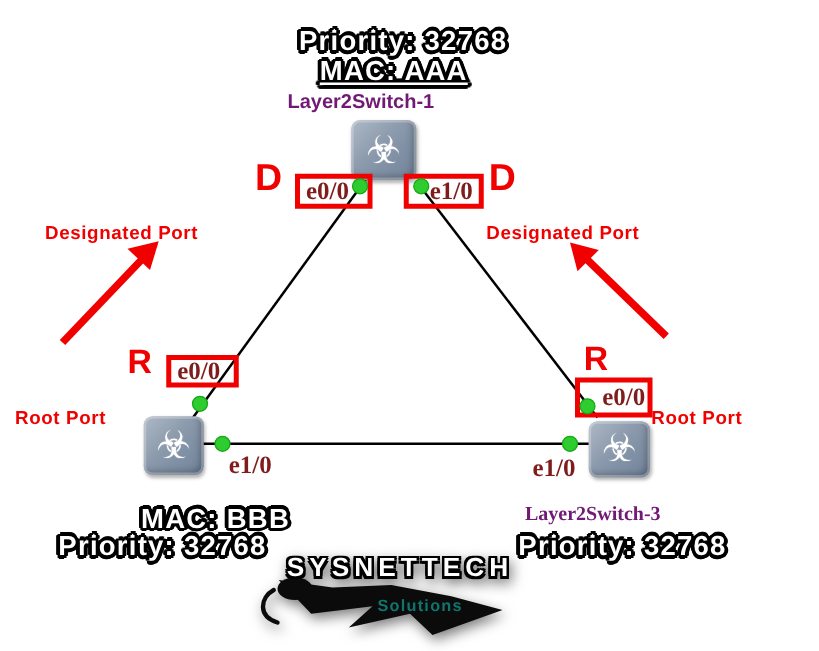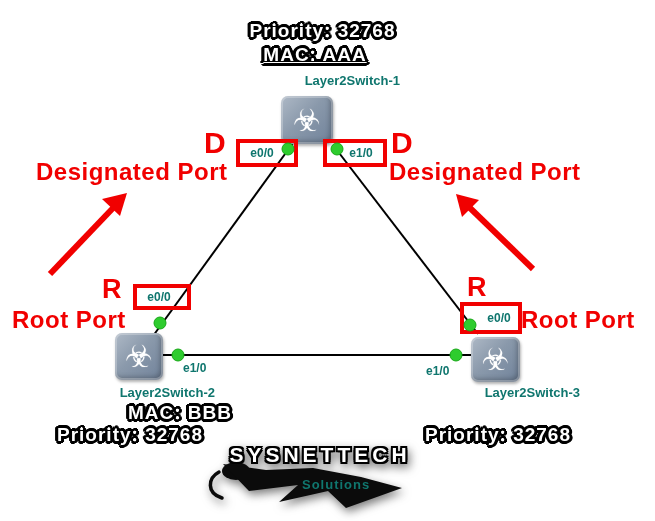--- a/index.html
+++ b/index.html
@@ -6,40 +6,40 @@
   body { background:#fff; font-family:"Liberation Sans", sans-serif; }
   #stage {
     position:relative; width:655px; height:521px; background:#ffffff;
     overflow:hidden; font-family:"Liberation Sans", sans-serif;
   }
   .abs { position:absolute; }
 
   
   .stroked {
     color:#fff; font-weight:bold; letter-spacing:1px;
-    font-size:19px; text-align:center; white-space:nowrap;
+    font-size:22px; text-align:center; white-space:nowrap;
     text-shadow:
       -2px -2px 0 #000, 2px -2px 0 #000, -2px 2px 0 #000, 2px 2px 0 #000,
       -3px 0 0 #000, 3px 0 0 #000, 0 -3px 0 #000, 0 3px 0 #000,
       -3px -1px 0 #000, 3px 1px 0 #000, -1px 3px 0 #000, 1px -3px 0 #000;
   }
-  .devname { font-size:13px; font-weight:bold; color:#0f766e; text-align:right; white-space:nowrap; }
+  .devname { font-size:16px; font-weight:bold; color:#701a75; text-align:left; white-space:nowrap; }
 
   .redtxt { color:var(--red,#f10000); font-weight:bold; white-space:nowrap; }
-  .role-label { font-size:24px; letter-spacing:0.5px; }
+  .role-label { font-size:15px; letter-spacing:0.5px;margin-top:20px; }
   .role-letter { font-size:30px; line-height:1; }
 
   .portbox {
     position:absolute; border:4px solid var(--red,#f10000);
     display:flex; align-items:center; justify-content:center;
     background:transparent; z-index:6;
   }
   .portlabel {
-    font-family:Liberation Sans, sans-serif; font-weight:bold;
-    font-size:12px; color:#0f766e; white-space:nowrap;
+    font-family:Liberation Serif, serif; font-weight:bold;
+    font-size:20px; color:#7f1d1d; white-space:nowrap;
   }
   .freeport { position:absolute; z-index:6; }
 
   .switch-icon {
     position:absolute; width:50px; height:46px; z-index:5;
     background:linear-gradient(135deg,#aeb9c6 0%, #8a99ab 45%, #70829a 100%);
     border-radius:7px;
     box-shadow: inset 0 0 0 2px rgba(255,255,255,0.28), inset -3px -3px 5px rgba(0,0,0,0.25), 1px 2px 3px rgba(0,0,0,0.3);
     display:flex; align-items:center; justify-content:center;
   }
@@ -110,36 +110,35 @@
   <div class="portbox" style="left:133px; top:284px; width:58px; height:26px;">
     <span class="portlabel" style="margin-right:6px;">e0/0</span>
   </div>
   <div class="abs redtxt role-label" style="left:12px; top:306px;">Root Port</div>
 
   <div class="switch-icon" style="left:115px; top:333px; width:48px; height:47px;">
     <span class="glyph">☣</span>
   </div>
   <div class="freeport portlabel" style="left:183px; top:361px;">e1/0</div>
 
-  <div class="abs devname" style="left:55px; top:385px; width:160px;">Layer2Switch-2</div>
   <div class="abs stroked" style="left:32px; top:402px; width:200px;text-align:right;">MAC: BBB</div>
   <div class="abs stroked" style="left:10px; top:424px; width:240px;">Priority: 32768</div>
 
   <div class="abs redtxt" style="left:467px; top:274px; font-size:27px; line-height:1;">R</div>
   <div class="portbox" style="left:460px; top:302px; width:62px; height:32px;">
     <span class="portlabel" style="margin-left:16px;">e0/0</span>
   </div>
   <div class="abs redtxt role-label" style="left:521px; top:306px;">Root Port</div>
 
   <div class="switch-icon" style="left:471px; top:337px; width:49px; height:45px;">
     <span class="glyph">☣</span>
   </div>
   <div class="freeport portlabel" style="left:426px; top:364px;">e1/0</div>
 
-  <div class="abs devname" style="left:420px; top:385px; width:160px;">Layer2Switch-3</div>
+  <div class="abs devname" style="left:420px; top:403px; width:160px;font-family:Liberation Serif, serif;">Layer2Switch-3</div>
   <div class="abs stroked" style="left:378px; top:424px; width:240px;">Priority: 32768</div>
 
   <svg class="toplayer" width="655" height="521">
     <g fill="#2ecc2e" stroke="#17a817" stroke-width="1">
       <circle cx="288" cy="149" r="6"></circle>
       <circle cx="337" cy="149" r="6"></circle>
       <circle cx="160" cy="323" r="6"></circle>
       <circle cx="178" cy="355" r="6"></circle>
       <circle cx="470" cy="325" r="6"></circle>
       <circle cx="456" cy="355" r="6"></circle>

